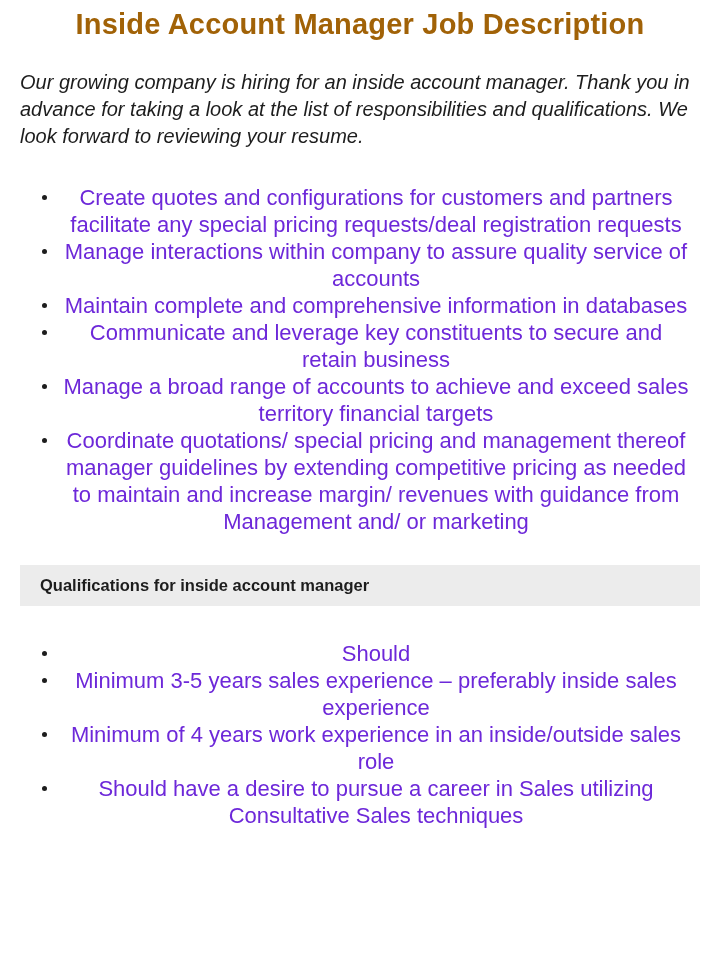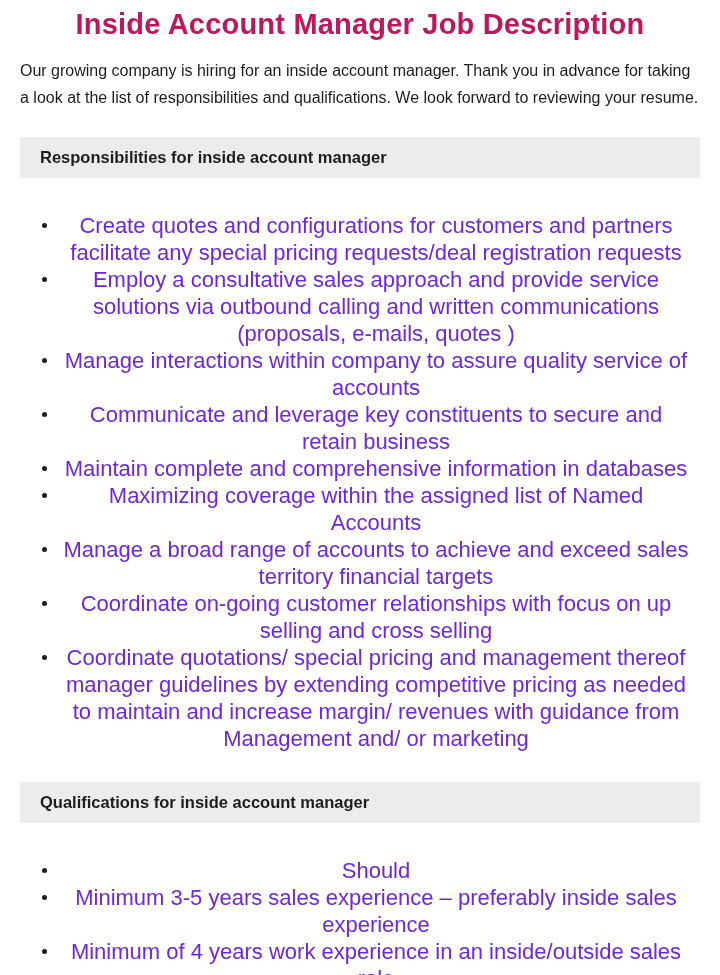--- a/index.html
+++ b/index.html
@@ -11,30 +11,31 @@
   }
   .page {
     width: 720px;
     min-height: 975px;
     padding: 6px 20px 20px 20px;
   }
   .doc-title {
     font-size: 29px;
     font-weight: 700;
     text-align: center;
-    color: #be185d;
+    color: #a16207;
     letter-spacing: 0.2px;
     margin-top: 2px;
-    margin-bottom: 16px;
+    margin-bottom: 28px;
   }
   .intro {
-    font-size: 16px;
+    font-size: 20px;
     line-height: 27px;
     color: #1d1d1d;
     margin-bottom: 26px;
+    font-style: italic;
   }
   .section-header {
     background: #ececec;
     font-size: 16.5px;
     font-weight: 700;
     color: #1d1d1d;
     padding: 11px 20px;
     margin-bottom: 26px;
   }
   ul.bullet-list {
@@ -62,35 +63,32 @@
 </style>
 </head>
 <body>
 
 <div class="page">
 
   <h1 class="doc-title">Inside Account Manager Job Description</h1>
 
   <p class="intro">Our growing company is hiring for an inside account manager. Thank you in advance for taking a look at the list of responsibilities and qualifications. We look forward to reviewing your resume.</p>
 
-  <div class="section-header">Responsibilities for inside account manager</div>
 
   <ul class="bullet-list">
     <li>Create quotes and configurations for customers and partners facilitate any special pricing requests/deal registration requests</li>
-    <li>Employ a consultative sales approach and provide service solutions via outbound calling and written communications (proposals, e-mails, quotes )</li>
     <li>Manage interactions within company to assure quality service of accounts</li>
+    <li>Maintain complete and comprehensive information in databases</li>
     <li>Communicate and leverage key constituents to secure and retain business</li>
-    <li>Maintain complete and comprehensive information in databases</li>
-    <li>Maximizing coverage within the assigned list of Named Accounts</li>
     <li>Manage a broad range of accounts to achieve and exceed sales territory financial targets</li>
-    <li>Coordinate on-going customer relationships with focus on up selling and cross selling</li>
     <li>Coordinate quotations/ special pricing and management thereof manager guidelines by extending competitive pricing as needed to maintain and increase margin/ revenues with guidance from Management and/ or marketing</li>
   </ul>
 
   <div class="section-header">Qualifications for inside account manager</div>
 
   <ul class="bullet-list">
     <li>Should</li>
     <li>Minimum 3-5 years sales experience – preferably inside sales experience</li>
     <li>Minimum of 4 years work experience in an inside/outside sales role</li>
+    <li>Should have a desire to pursue a career in Sales utilizing Consultative Sales techniques</li>
   </ul>
 
 </div>
 
 </body></html>

